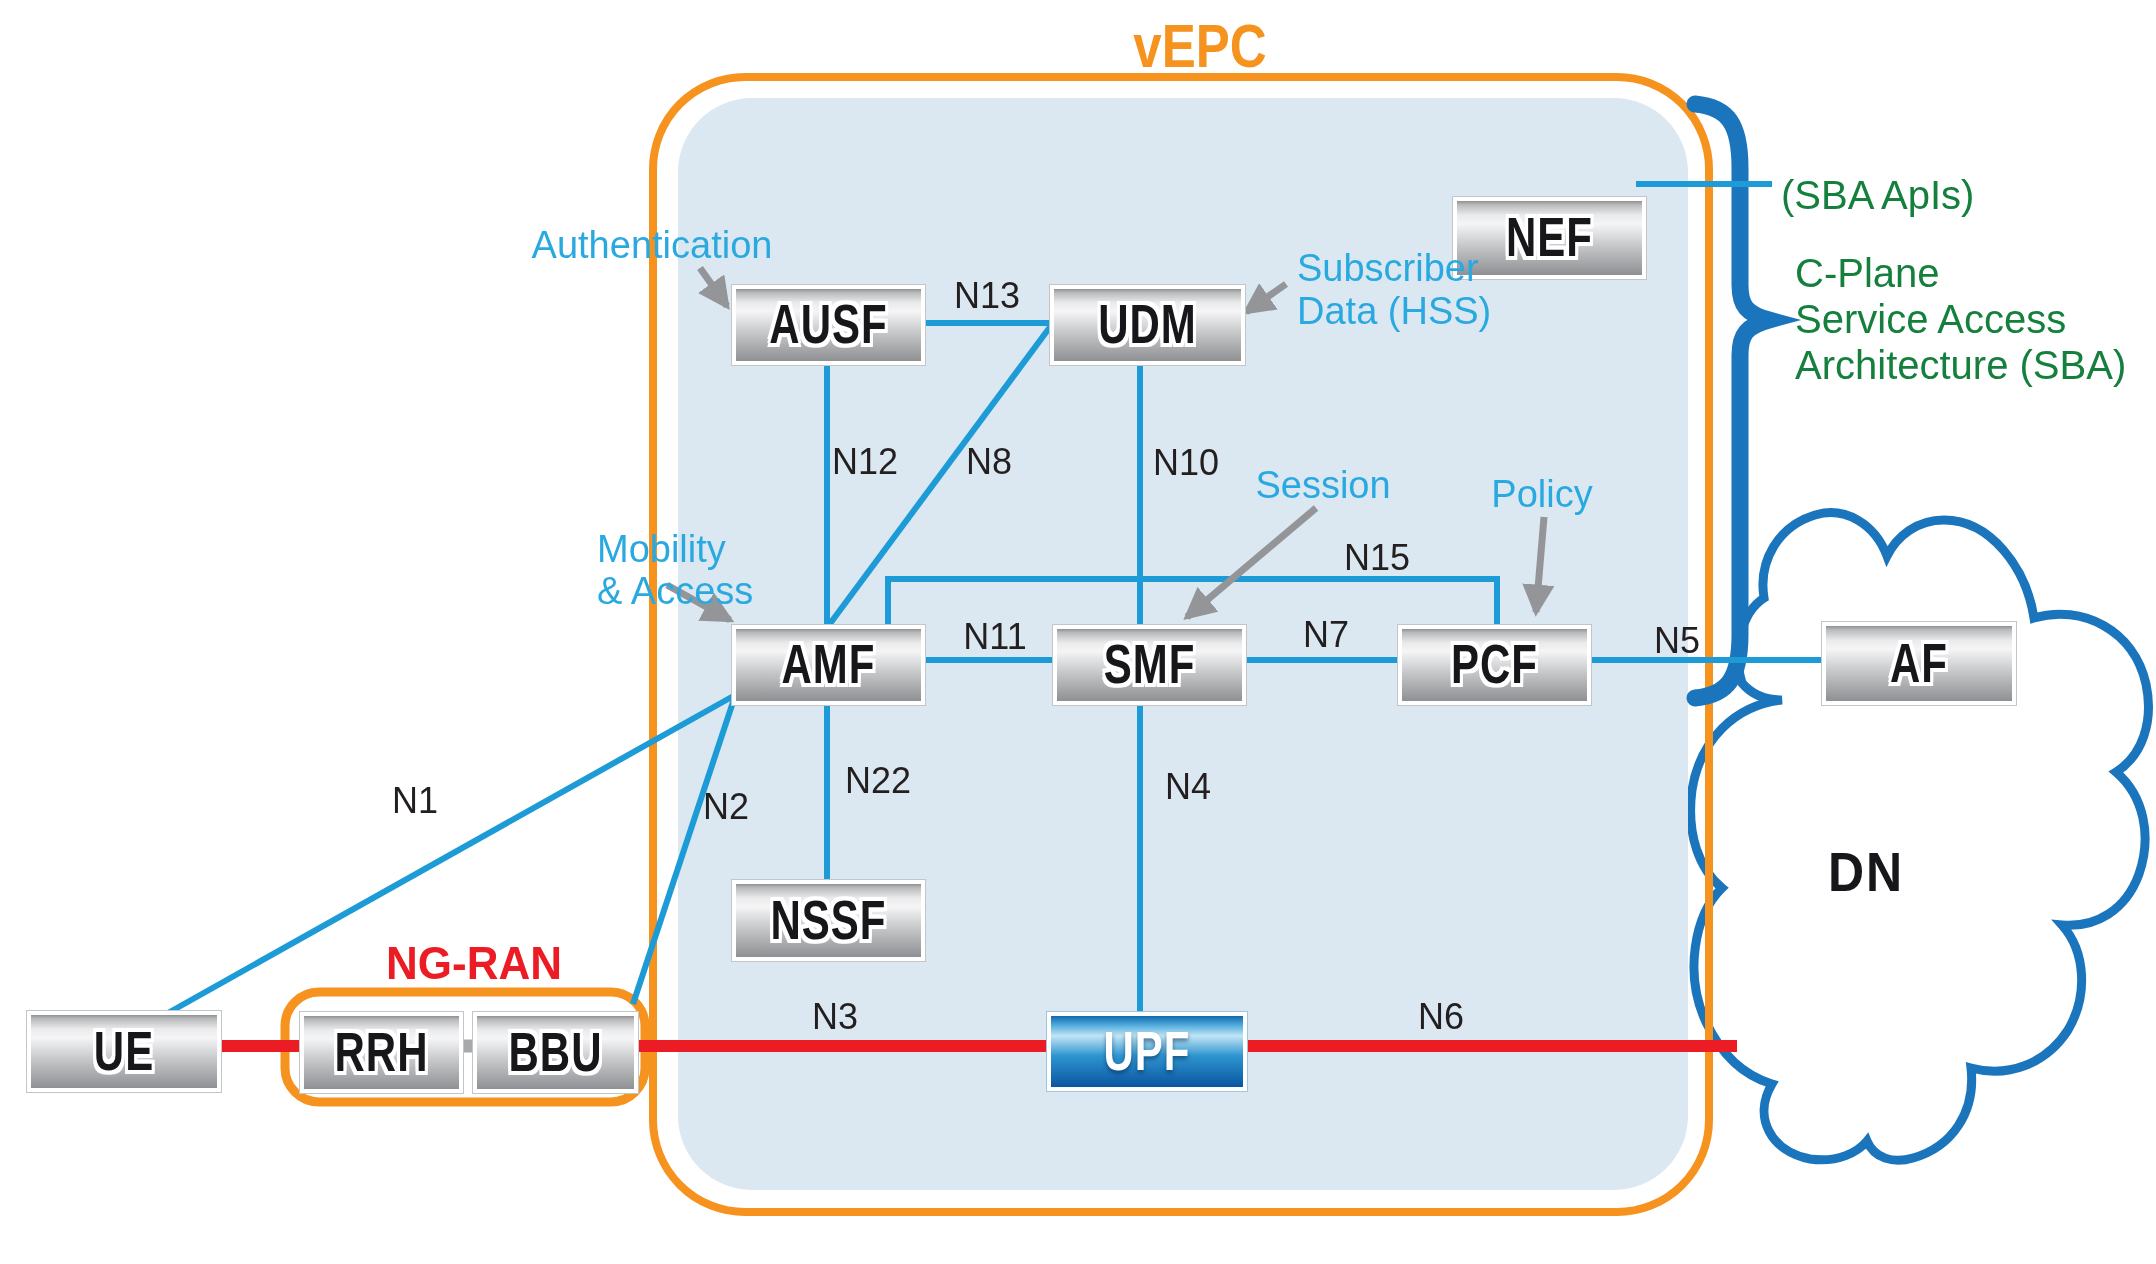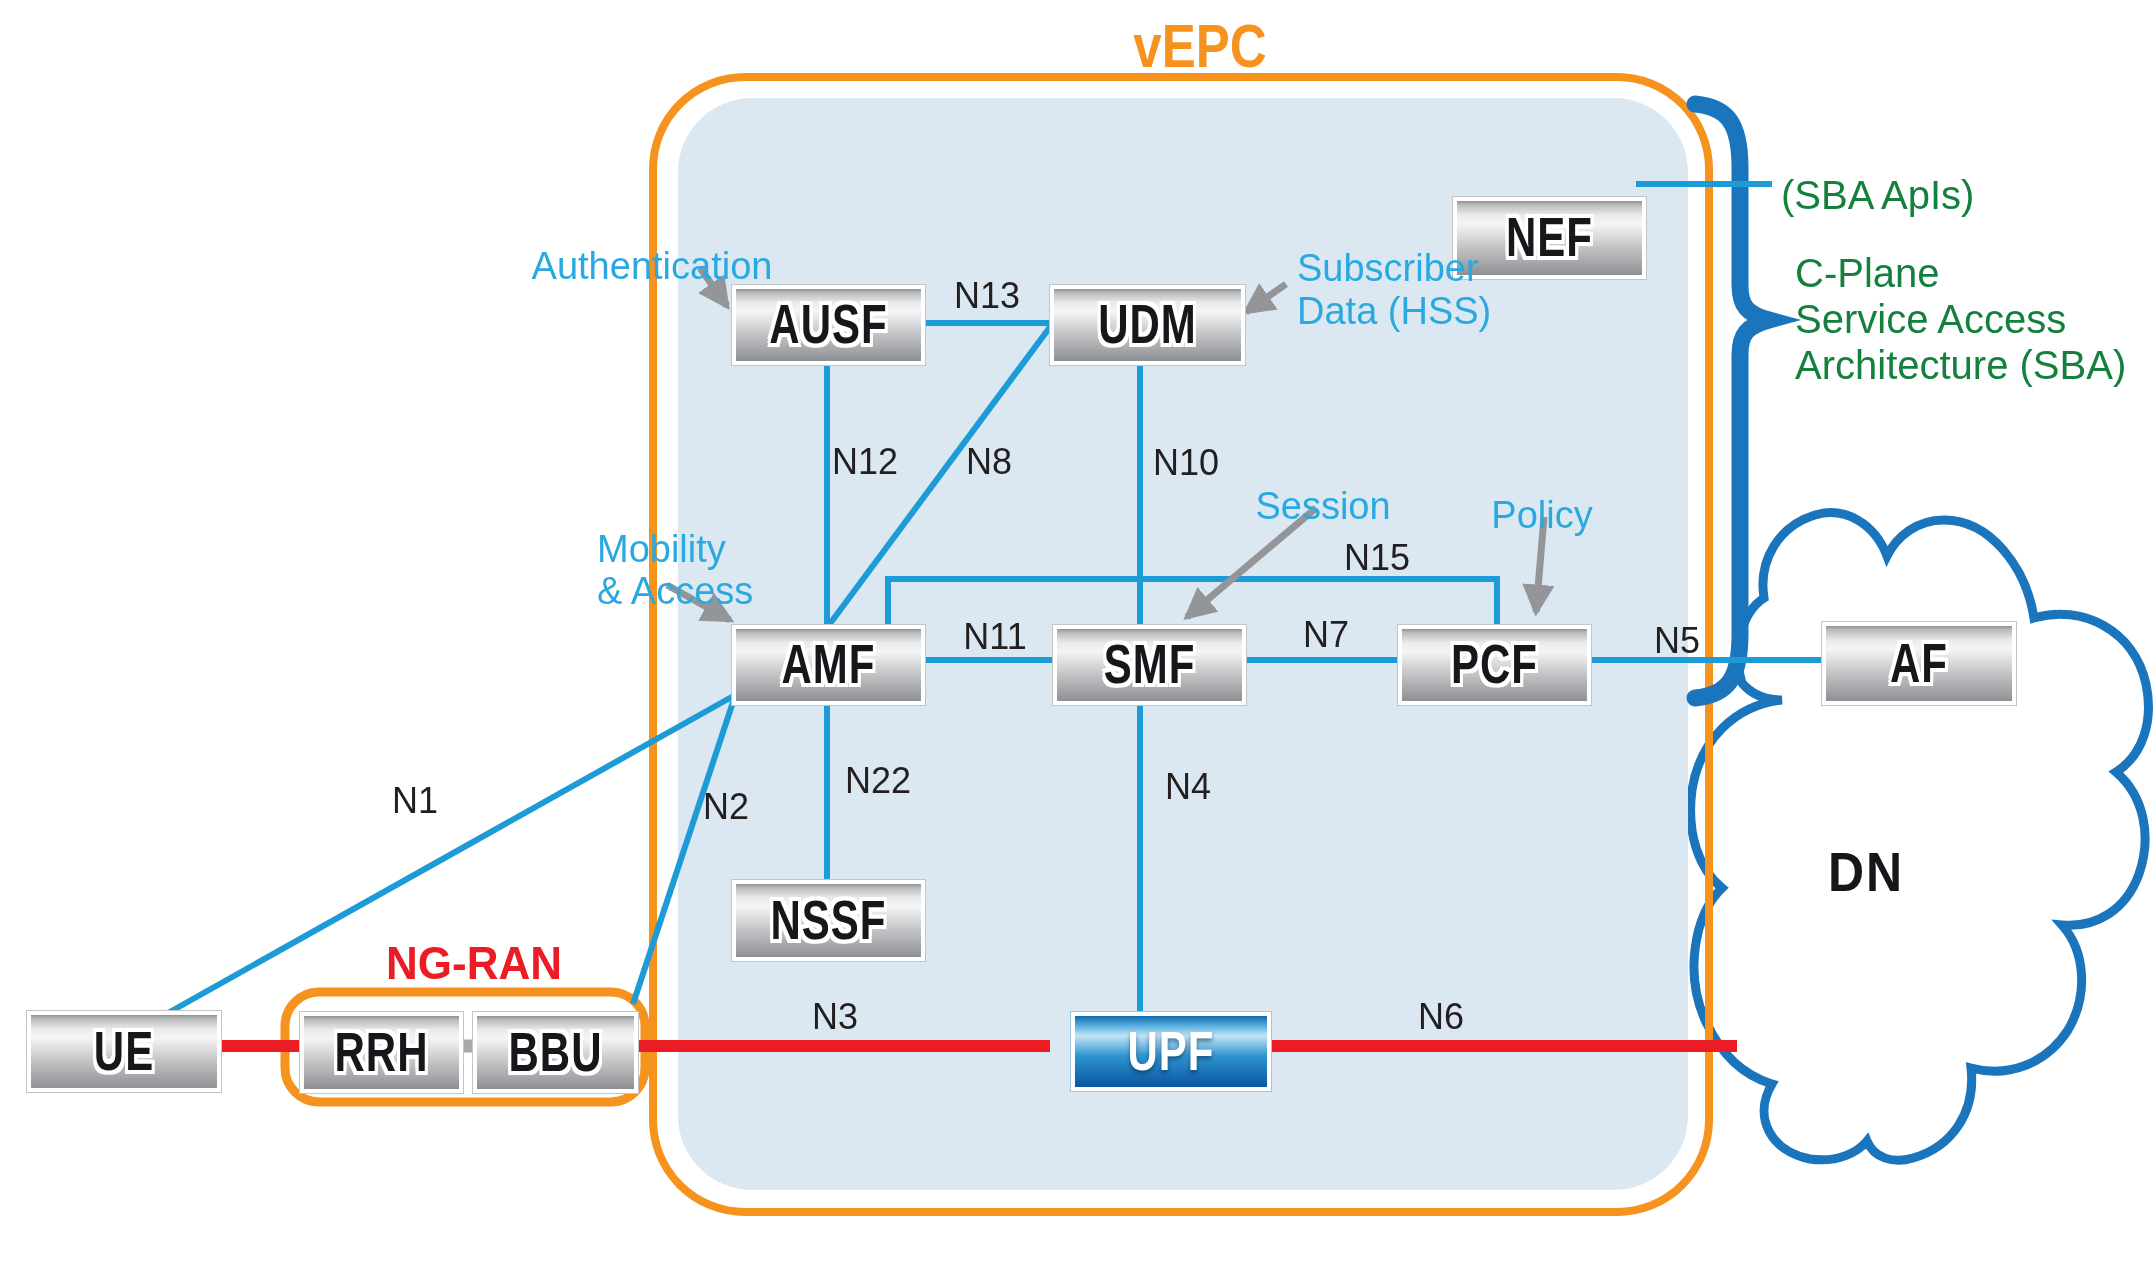--- a/index.html
+++ b/index.html
@@ -8,27 +8,27 @@
   svg{position:absolute;left:0;top:0;}
 
   
   .node{position:absolute;border:4px solid #fff;box-shadow:0 0 0 1px #c3c5c7;
         display:flex;align-items:center;justify-content:center;
         background:linear-gradient(180deg,#8f9194 0%,#b8babc 5%,#e9eaeb 19%,#f5f5f6 31%,#c3c5c7 62%,#8e9093 100%);}
   .node-label{font-weight:700;font-size:42px;letter-spacing:1px;color:#17161a;transform:scaleY(1.30);
         text-shadow:-3px -3px 0 #fff,3px -3px 0 #fff,-3px 3px 0 #fff,3px 3px 0 #fff,
                     -3px 0 0 #fff,3px 0 0 #fff,0 -3px 0 #fff,0 3px 0 #fff;}
   .node.blue{background:linear-gradient(180deg,#0e69ae 0%,#58b0df 14%,#c2e5f5 28%,#2e95d0 56%,#0a55a0 100%);
-        box-shadow:0 0 0 1px #9fc6e0;margin-left:24px;}
+        box-shadow:0 0 0 1px #9fc6e0;}
   .node.blue .node-label{color:#fff;text-shadow:0 2px 4px rgba(0,40,80,.55);}
 
   
   .iface{position:absolute;font-size:36px;font-weight:500;color:#231f20;transform:translateX(-50%);white-space:nowrap;}
   .anno{position:absolute;font-size:38px;font-weight:500;color:#2aa9e1;white-space:nowrap;}
-  .anno.center{transform:translateX(-50%);margin-top:21px;}
+  .anno.center{transform:translateX(-50%);}
   .darkblue{position:absolute;font-size:40px;font-weight:500;color:#15803d;white-space:nowrap;line-height:46px;}
   .title-vepc{position:absolute;font-size:58px;font-weight:800;color:#f6921e;transform:translateX(-50%) scale(0.88,1.05);white-space:nowrap;}
   .title-ngran{position:absolute;font-size:44px;font-weight:800;color:#ec1c24;transform:translateX(-50%) scaleY(1.05);white-space:nowrap;}
   .title-dn{position:absolute;font-size:50px;font-weight:800;color:#17161a;transform:translateX(-50%) scaleY(1.12);letter-spacing:2px;}
 </style>
 </head>
 <body>
 
 <div id="stage">
 

